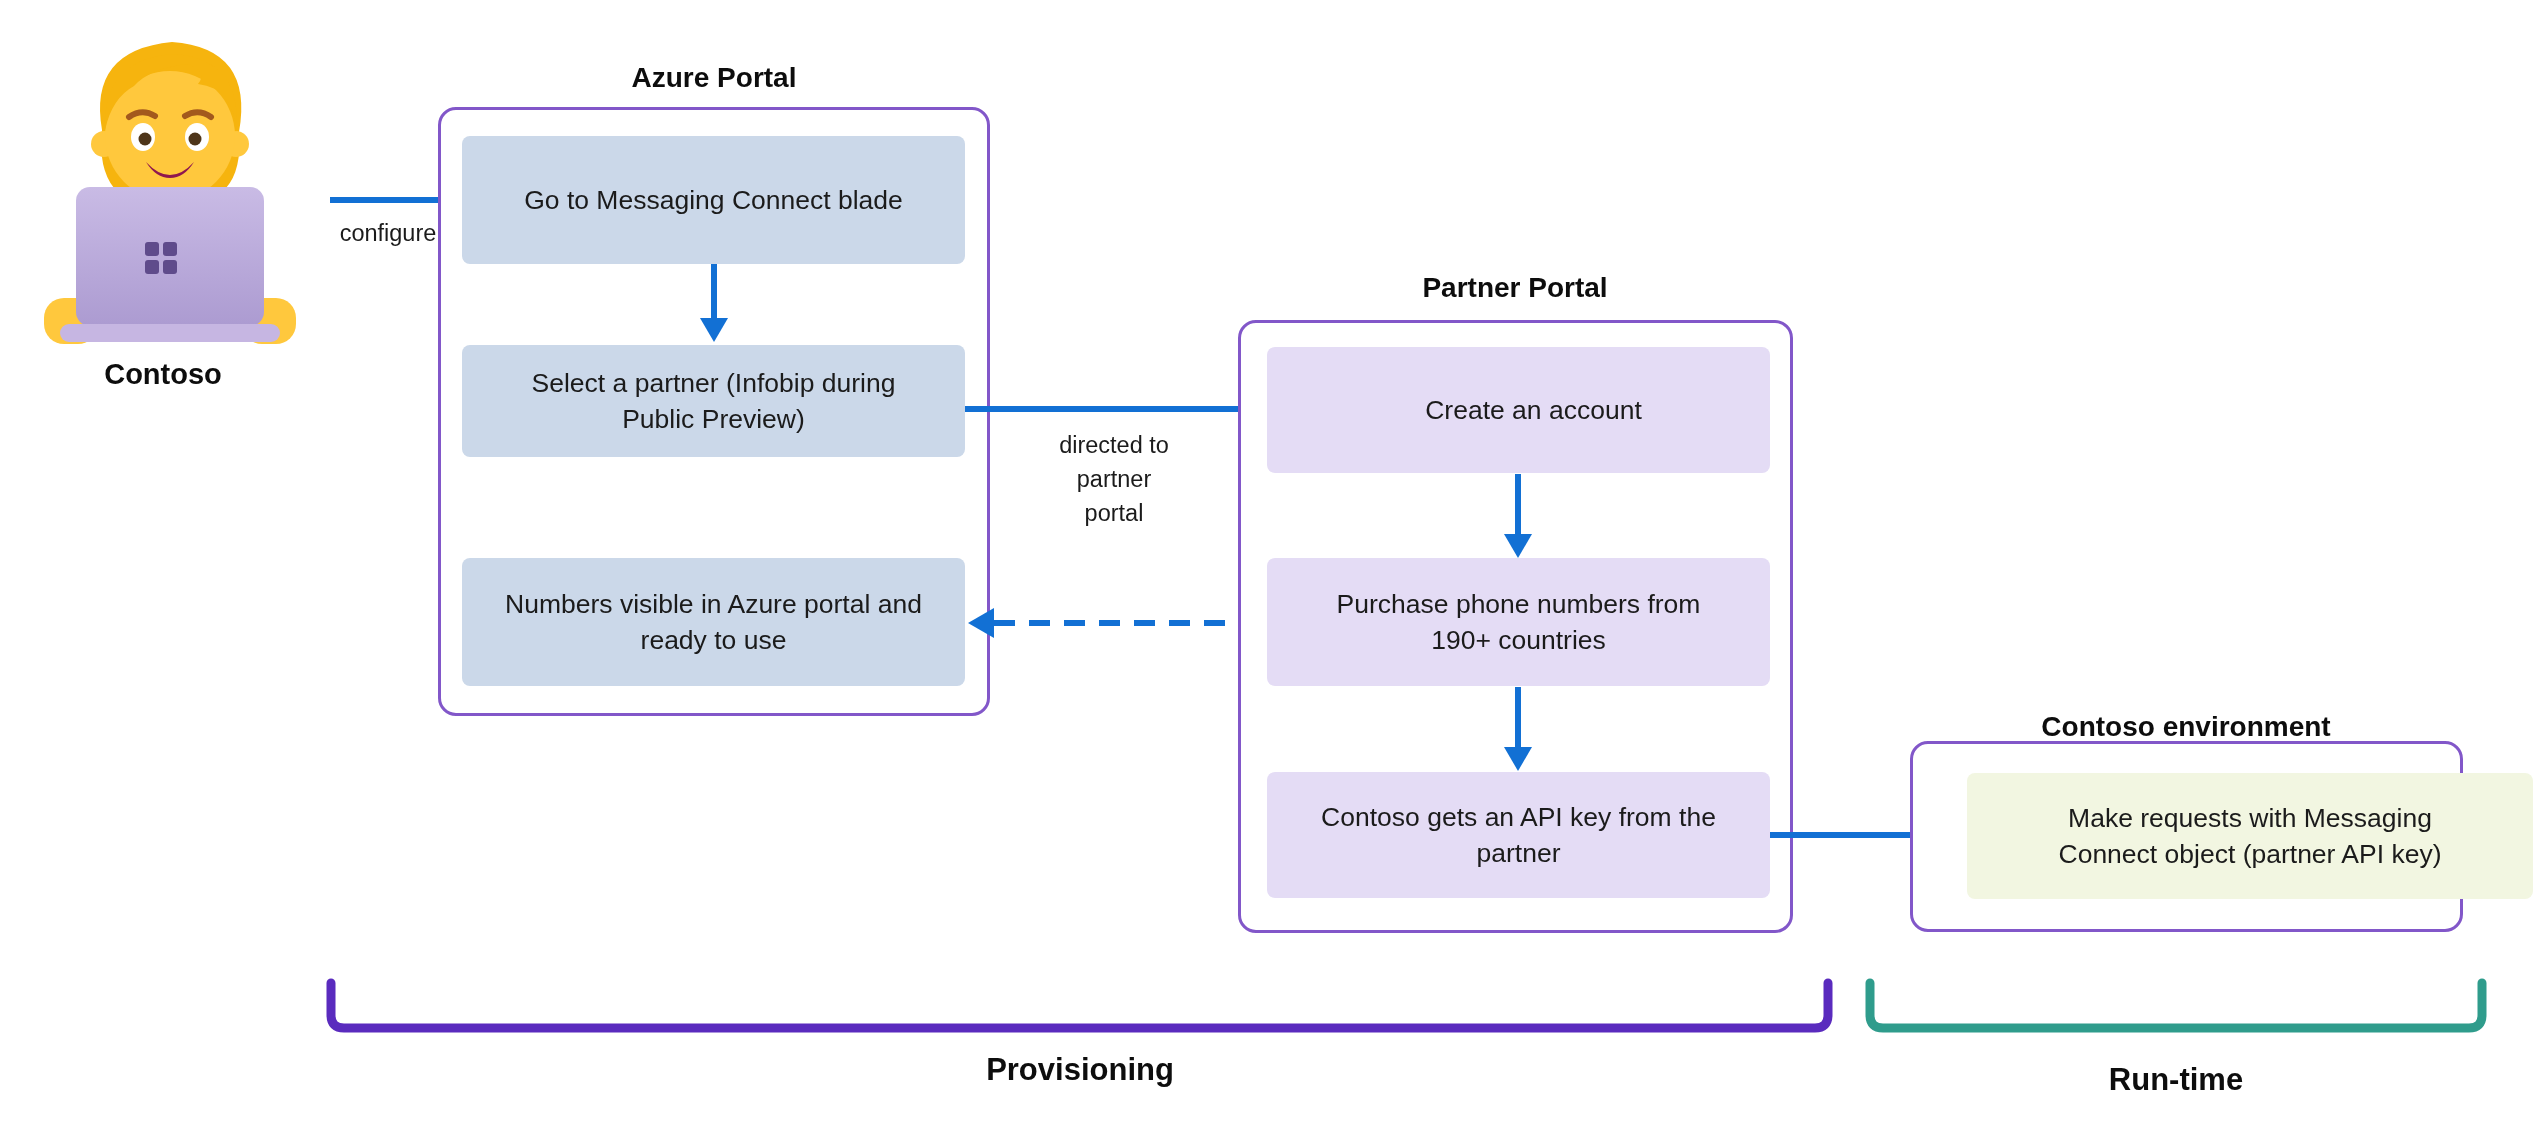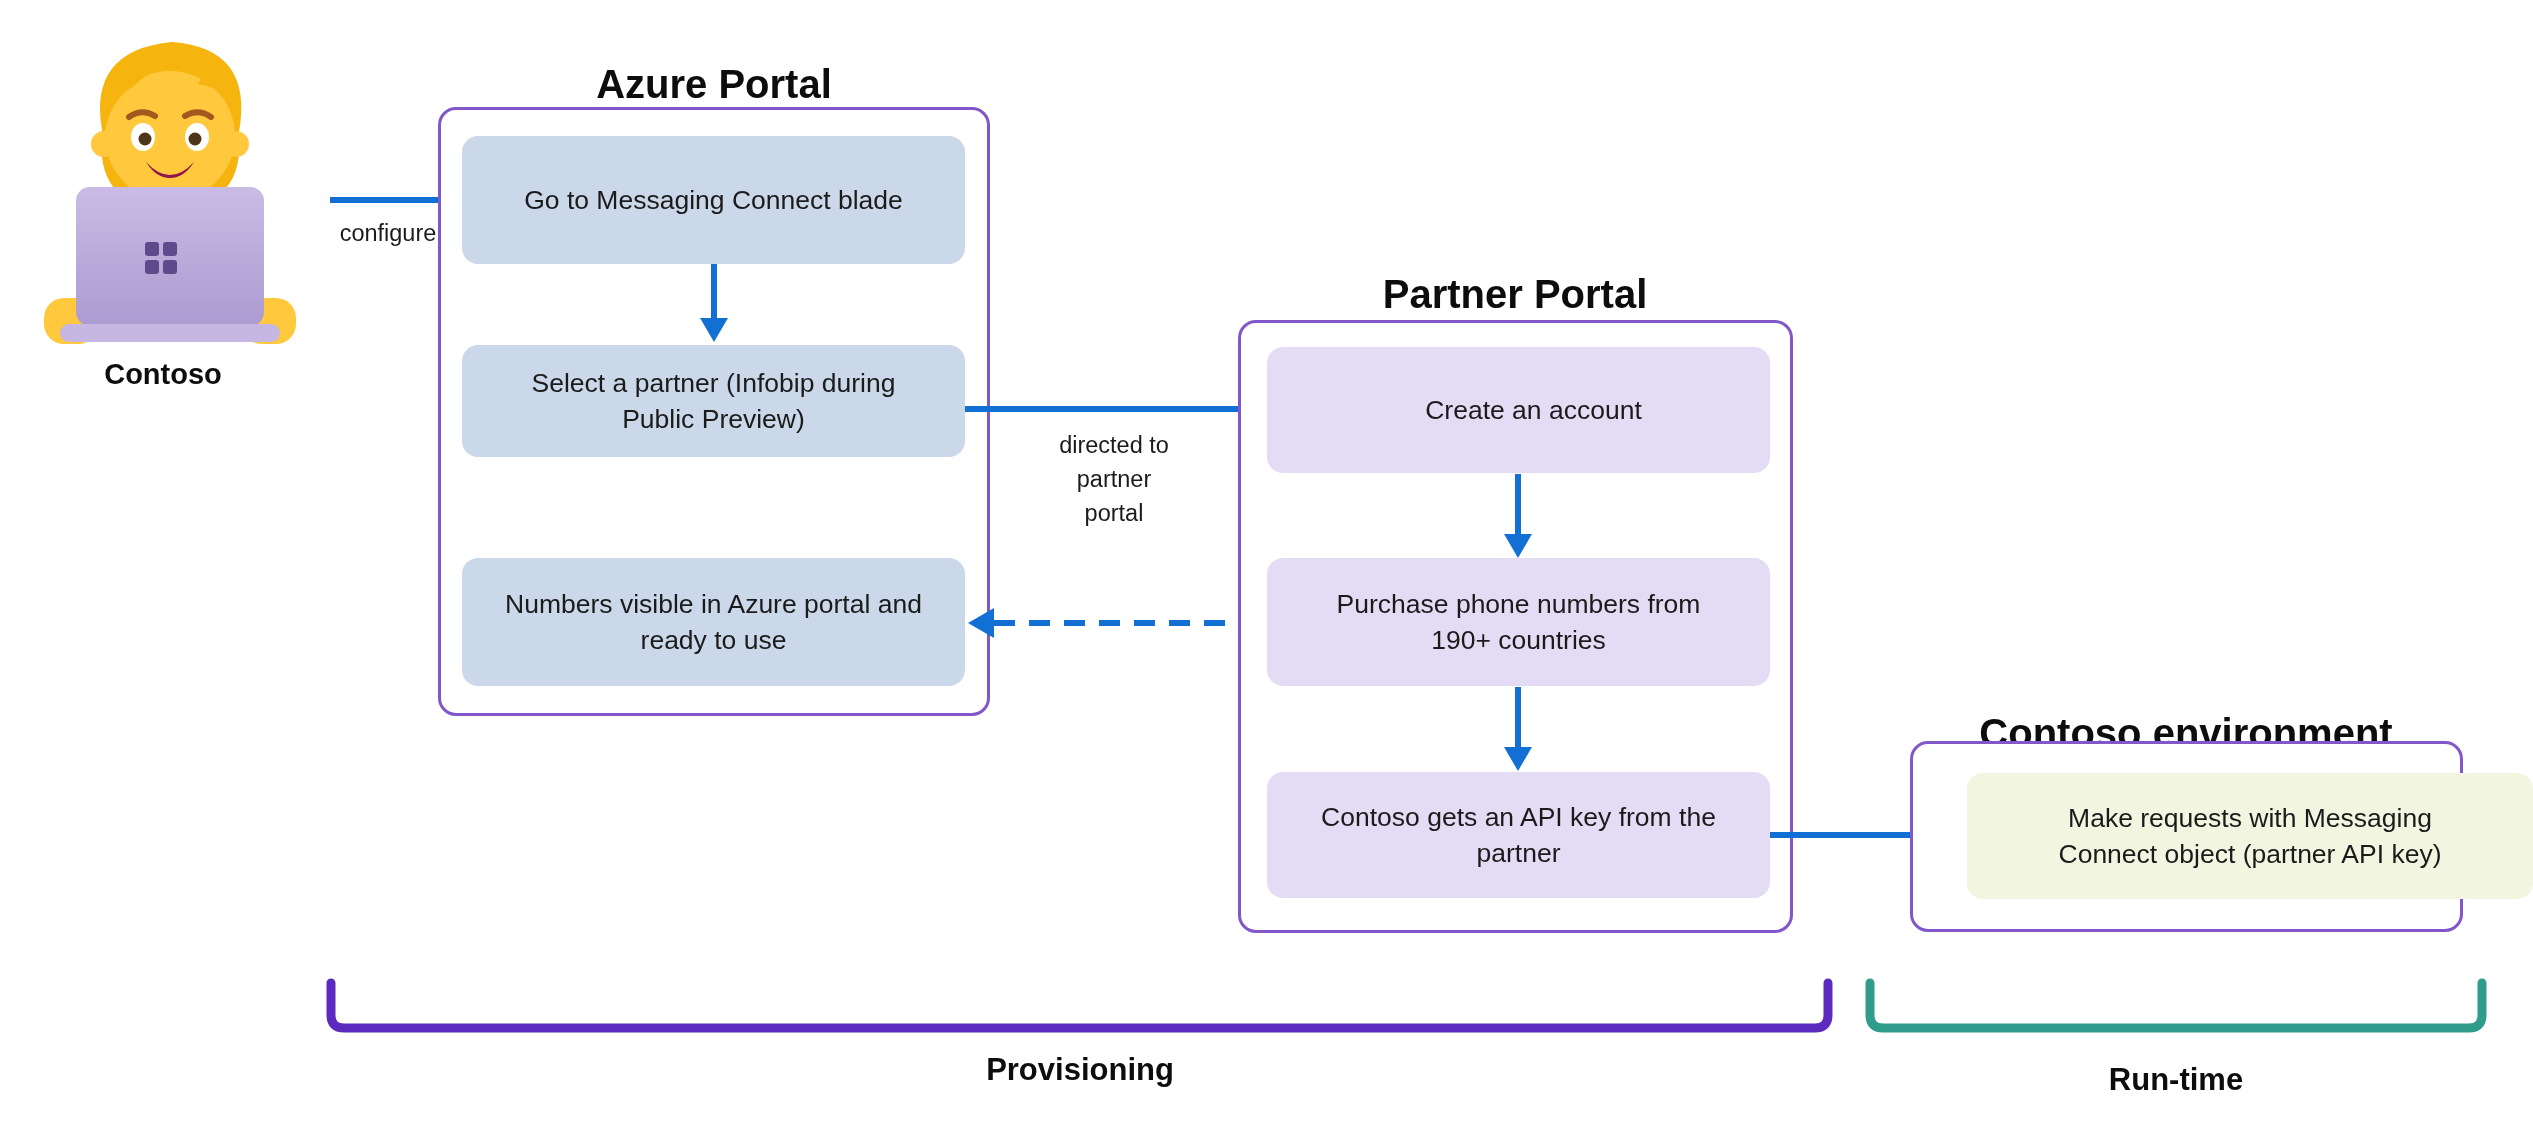--- a/index.html
+++ b/index.html
@@ -6,26 +6,26 @@
   .canvas{
     position:relative;width:2533px;height:1140px;background:#ffffff;
     font-family:"Liberation Sans",sans-serif;color:#1b1b1b;overflow:hidden;
   }
   
   .group{
     position:absolute;border:3px solid #8257c9;border-radius:18px;background:#ffffff;
     box-sizing:border-box;
   }
   .gtitle{
-    position:absolute;transform:translateX(-50%);font-weight:bold;font-size:40px;
+    position:absolute;transform:translateX(-50%);font-weight:bold;font-size:28px;
     color:#0d0d0d;white-space:nowrap;
   }
   
   .step{
-    position:absolute;border-radius:16px;display:flex;align-items:center;justify-content:center;
+    position:absolute;border-radius:8px;display:flex;align-items:center;justify-content:center;
     text-align:center;font-size:26.5px;line-height:36px;color:#1b1b1b;white-space:pre-line;
     box-sizing:border-box;padding:0 18px;
   }
   .step.azure{background:#cbd8e9;}
   .step.partner{background:#e4dcf5;}
   .step.runtime{background:#f2f6e1;}
   
   .hline{position:absolute;height:6px;background:#1270d4;}
   .hline.dashed{
     background:repeating-linear-gradient(90deg,#1270d4 0px,#1270d4 21px,rgba(0,0,0,0) 21px,rgba(0,0,0,0) 35px);

